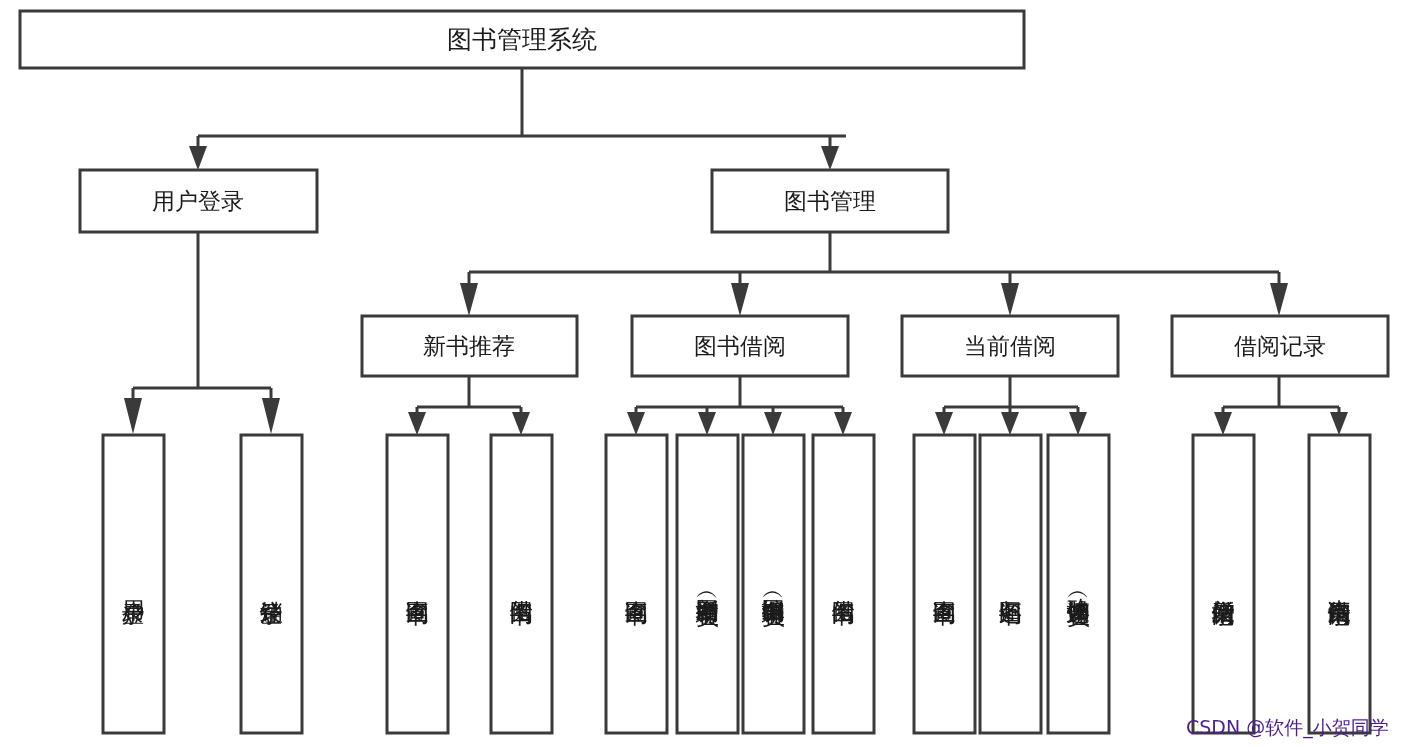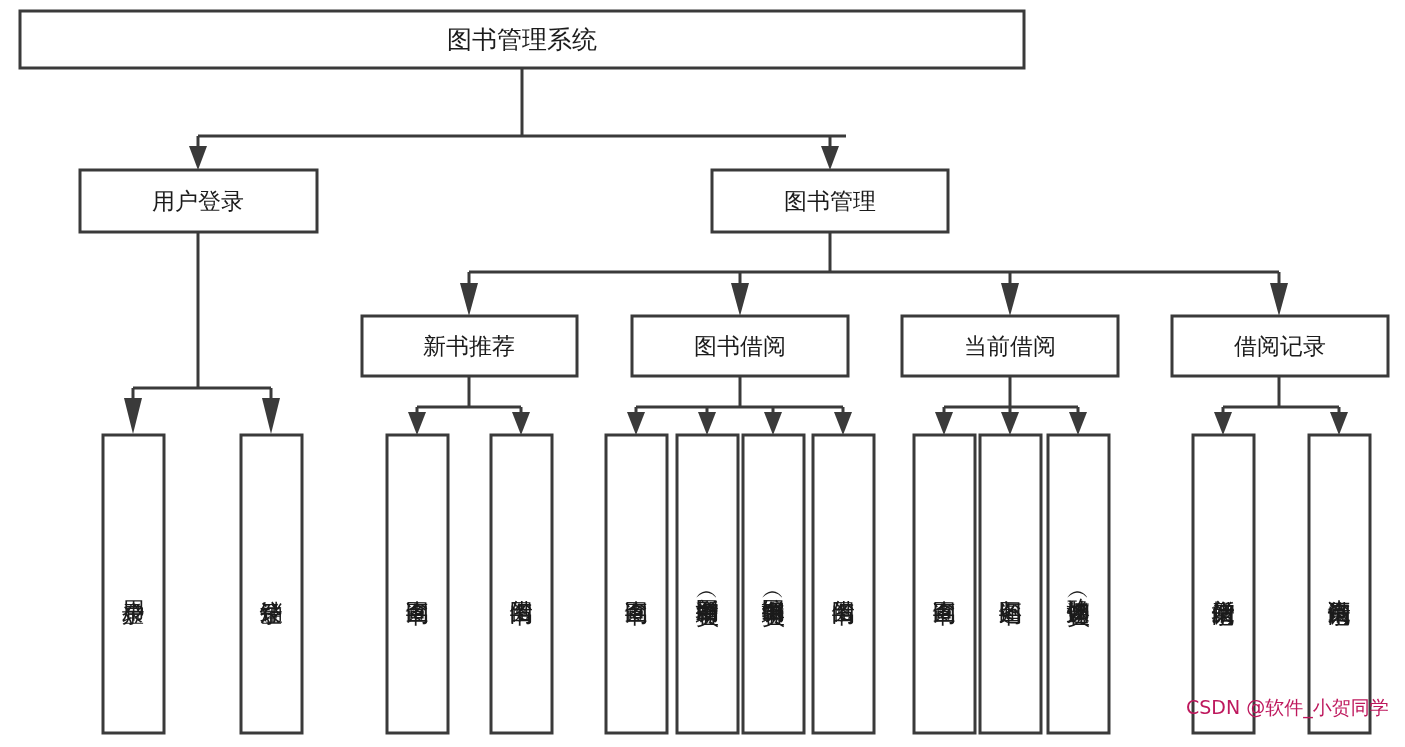--- a/index.html
+++ b/index.html
@@ -24,23 +24,23 @@
     writing-mode:vertical-rl;
     text-orientation:upright;
     font-family:"DejaVu Sans","Liberation Sans",sans-serif;
     font-size:23px;line-height:1.06;color:#1b1b1b;
     letter-spacing:1px;
     white-space:nowrap;
     pointer-events:none;
     user-select:none;
   }
   #watermark{
-    position:absolute;left:1186px;top:695px;
+    position:absolute;left:1186px;top:715px;
     font-family:"DejaVu Sans","Liberation Sans",sans-serif;
-    font-size:19px;color:#be185d;white-space:nowrap;user-select:none;
+    font-size:19px;color:#4c1d95;white-space:nowrap;user-select:none;
   }
 </style>
 </head>
 <body>
 
 <div id="diagram-root">
 
   <svg id="diagram-svg" viewBox="0 0 1405 747">
 
     <g>

